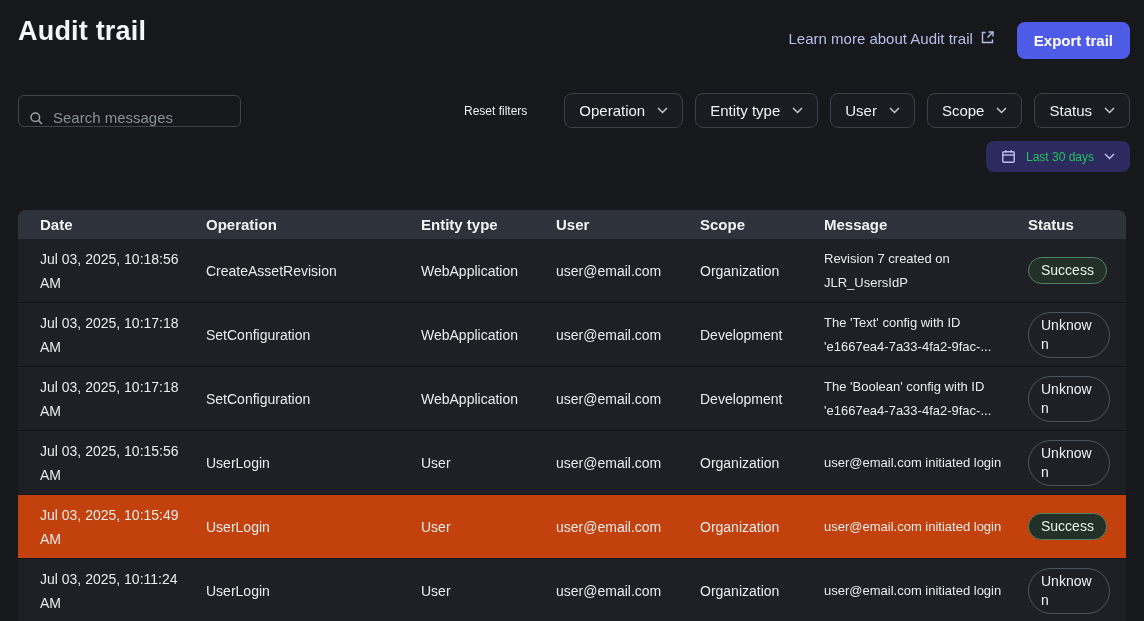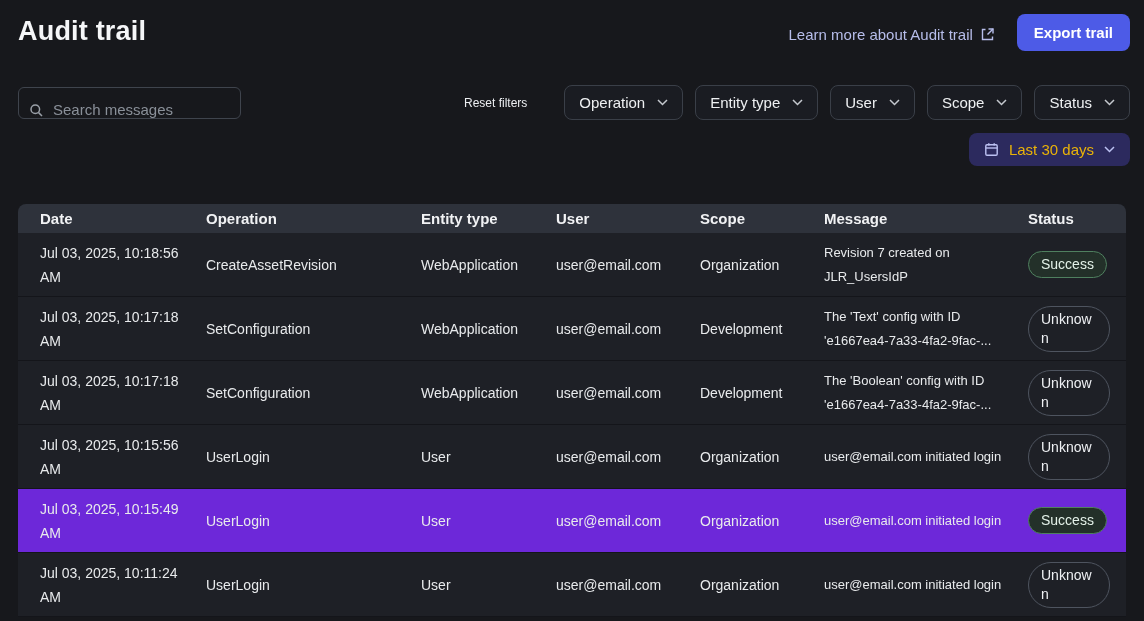--- a/index.html
+++ b/index.html
@@ -6,25 +6,26 @@
   html,body { width:1144px; height:621px; overflow:hidden; }
   body {
     background:#17181c;
     color:#e9ebee;
     font-family:"Liberation Sans","DejaVu Sans",sans-serif;
   }
   
   .header { display:flex; justify-content:space-between; align-items:flex-start; padding:14px 14px 0 18px; }
   .page-title { font-size:27px; font-weight:700; color:#f5f6f8; letter-spacing:.2px; padding-top:2px; }
   .header-right { display:flex; align-items:center; gap:22px; }
-  .learn-link { display:flex; align-items:center; gap:7px; color:#b7bdea; font-size:15px; cursor:pointer; text-decoration:none; margin-top:4px; }
+  .learn-link { display:flex; gap:7px; color:#b7bdea; font-size:15px; cursor:pointer; text-decoration:none; margin-top:4px; }
   .btn-primary {
     background:#4d5be7; color:#fff; border:none; border-radius:8px;
     padding:10px 17px; font-size:15px; font-weight:600; cursor:pointer;
     font-family:inherit;
+    margin-top:8px;
   }
   
   .filter-bar { display:flex; justify-content:space-between; align-items:center; margin-top:34px; padding:0 14px 0 18px; }
   .search-box {
     display:flex; align-items:flex-end; gap:9px; width:223px; height:32px;
     border:1px solid #3f444d; border-radius:6px; padding:0 10px; background:transparent;
   }
   .search-box input {
     flex:1; background:transparent; border:none; outline:none;
     color:#d2d6db; font-size:15px; font-family:inherit;
@@ -35,21 +36,21 @@
   .dropdown {
     display:flex; align-items:center; gap:12px; background:#1a1c22;
     border:1px solid #3a3f48; border-radius:8px; padding:8px 14px;
     color:#eef0f2; font-size:15px; cursor:pointer;
   }
   
   .date-bar { display:flex; justify-content:flex-end; margin-top:13px; padding:0 14px; }
   .date-range-btn {
     display:flex; align-items:center; gap:10px; background:#2c2a5e;
     border:none; border-radius:8px; padding:8px 15px;
-    color:#eab308; font-size:15px; cursor:pointer; font-family:inherit;
+    color:#22c55e; font-size:12px; cursor:pointer; font-family:inherit;
   }
   
   .table { margin:38px 18px 0; border-radius:8px 8px 0 0; overflow:hidden; }
   .thead, .trow {
     display:grid;
     grid-template-columns:166px 215px 135px 144px 124px 204px minmax(0,1fr);
     padding-left:22px; align-items:center;
   }
   .thead { background:#2e323b; height:29px; font-size:15px; font-weight:700; color:#f1f2f4; }
   .trow { background:#1e2026; height:64px; border-bottom:1px solid #14151a; font-size:14px; color:#e8eaec; }
@@ -208,21 +209,21 @@
     <div class="cell">UserLogin</div>
     <div class="cell">User</div>
     <div class="cell">user@email.com</div>
     <div class="cell">Organization</div>
     <div class="cell message">user@email.com initiated login</div>
     <div class="cell">
       <span class="badge unknown">Unknown</span>
     </div>
   </div>
 
-  <div class="trow" style="background: #6d28d9;">
+  <div class="trow" style="background: #c2410c;">
     <div class="cell date">Jul 03, 2025, 10:15:49 AM</div>
     <div class="cell">UserLogin</div>
     <div class="cell">User</div>
     <div class="cell">user@email.com</div>
     <div class="cell">Organization</div>
     <div class="cell message">user@email.com initiated login</div>
     <div class="cell">
       <span class="badge success">Success</span>
     </div>
   </div>

